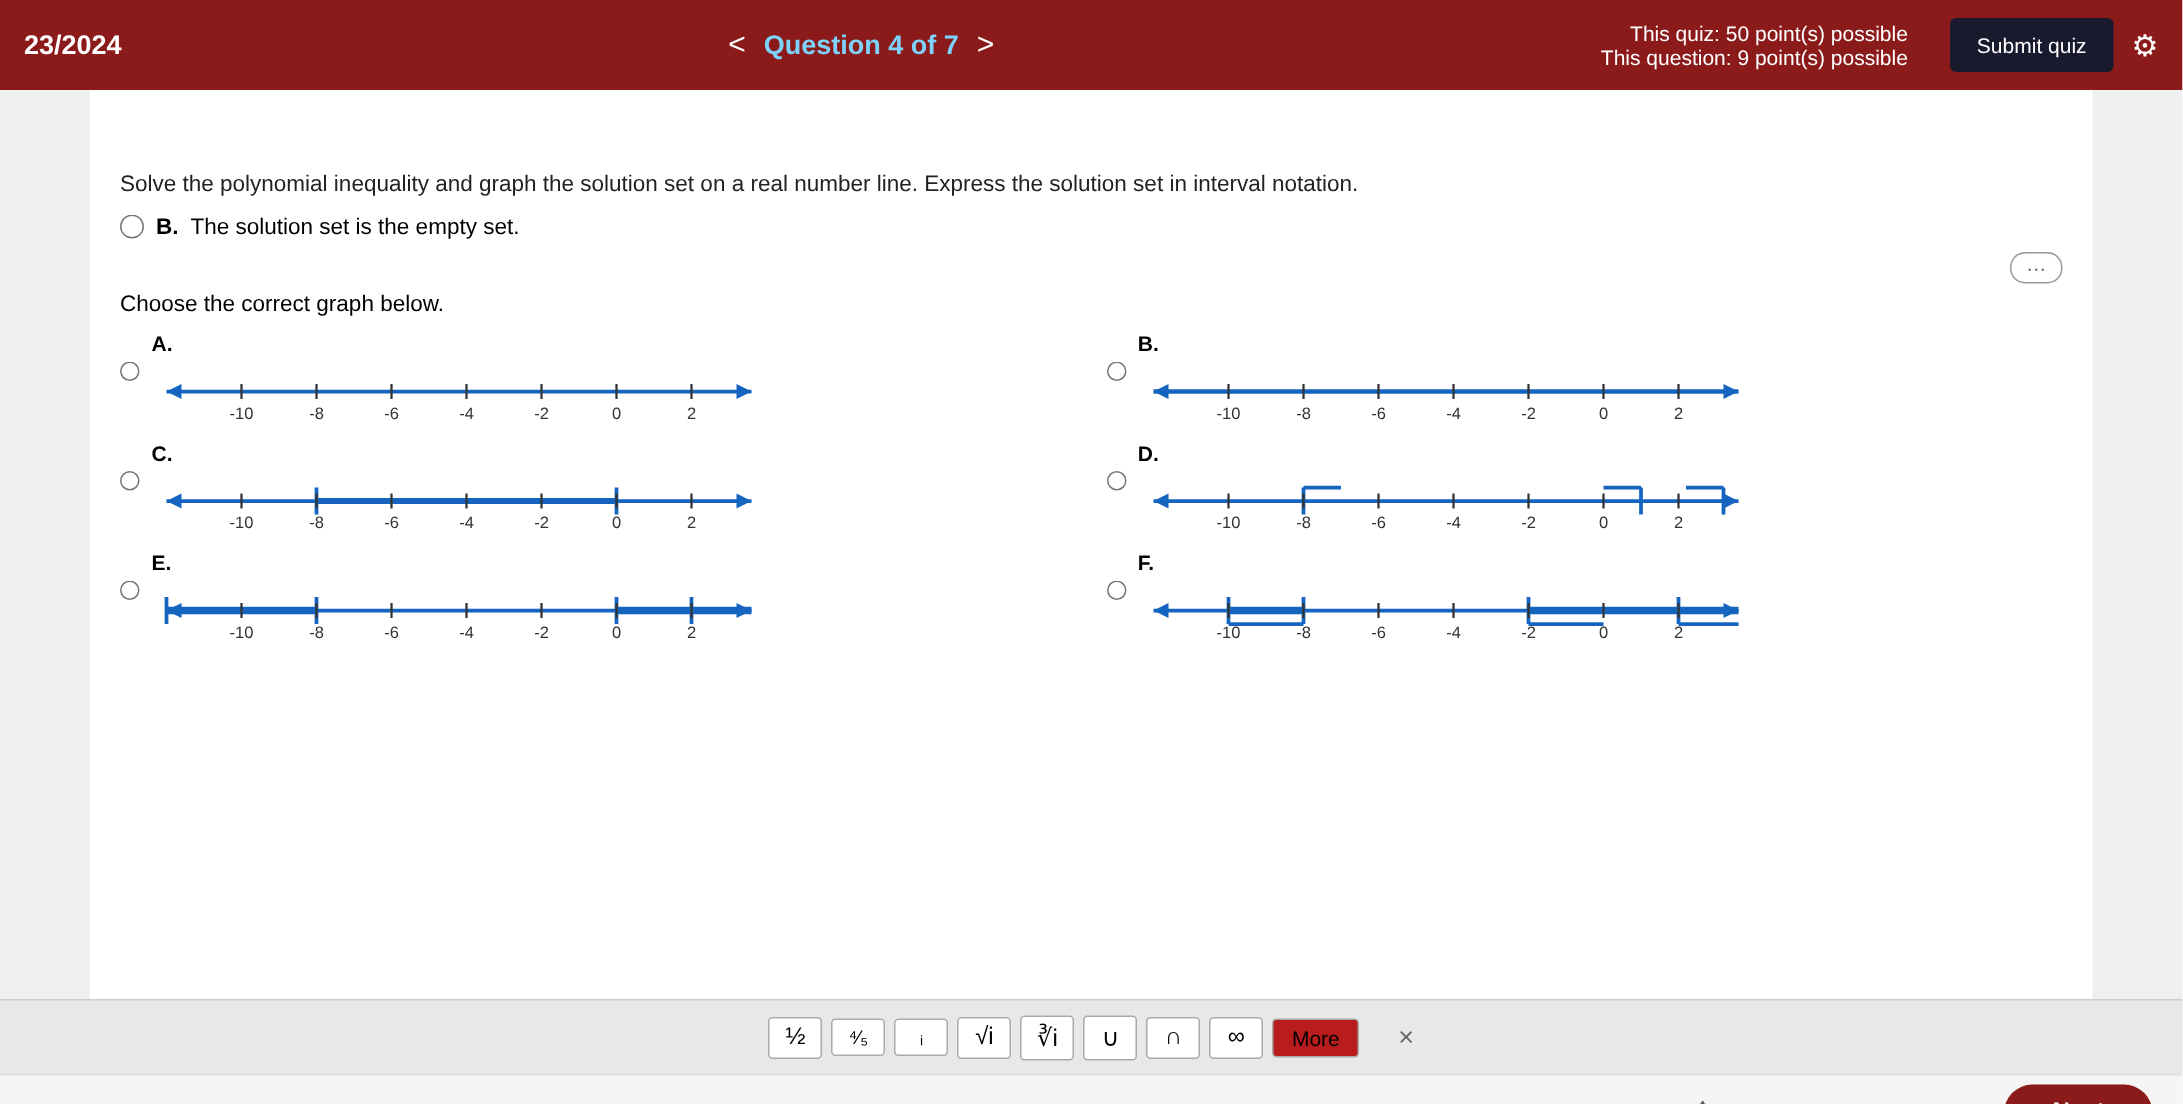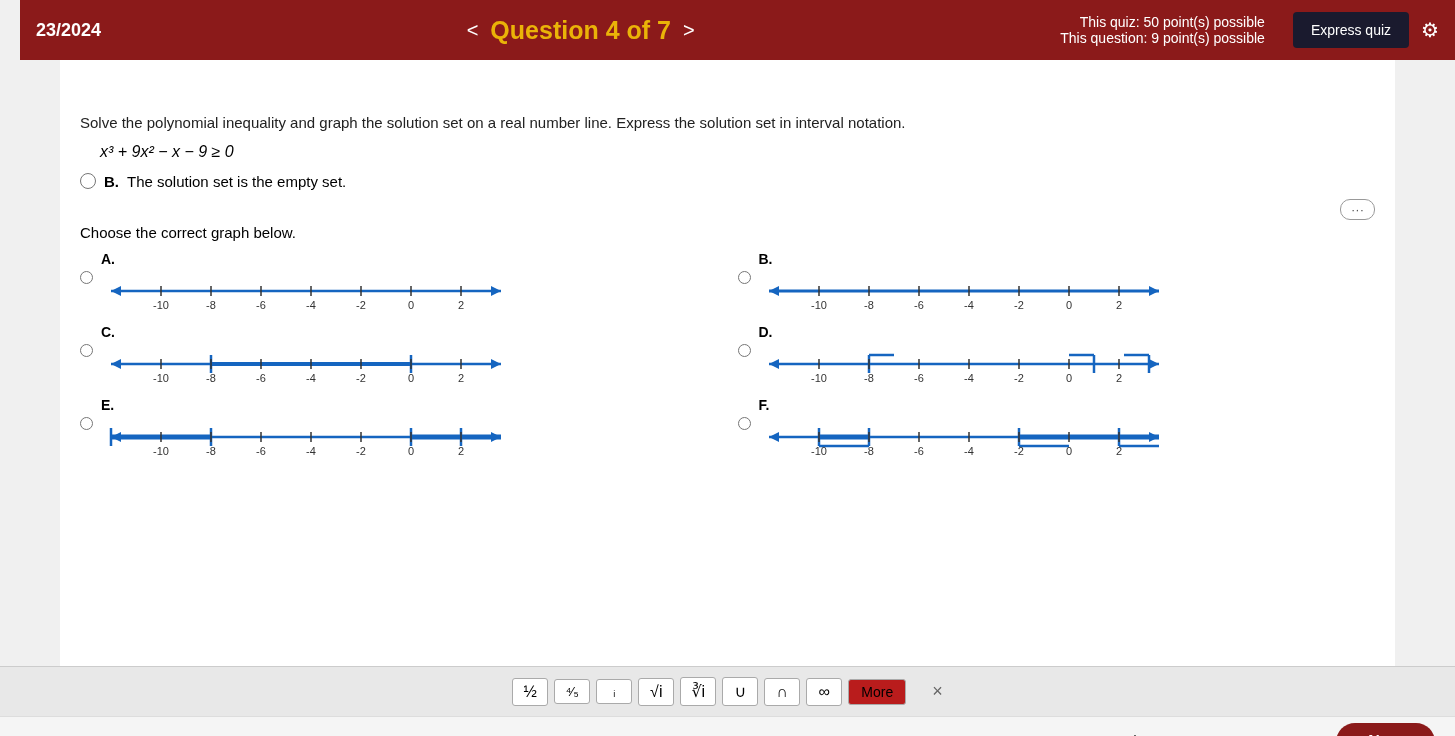--- a/index.html
+++ b/index.html
@@ -10,21 +10,21 @@
       color: white;
       display: flex;
       align-items: center;
       justify-content: space-between;
       padding: 8px 16px;
       height: 60px;
     }
     .header-left { font-size: 18px; font-weight: bold; color: white; }
     .header-center { display: flex; align-items: center; gap: 12px; }
     .nav-arrow { color: white; font-size: 20px; cursor: pointer; background: none; border: none; }
-    .question-title { font-size: 25px; font-weight: bold; color: #eab308; }
+    .question-title { font-size: 18px; font-weight: bold; color: #7dd3fc; }
     .header-right { text-align: right; font-size: 14px; color: white; }
     .submit-quiz-btn {
       background: #1a1a2e;
       color: white;
       border: none;
       padding: 10px 18px;
       border-radius: 4px;
       font-size: 14px;
       cursor: pointer;
       margin-left: 16px;
@@ -117,42 +117,41 @@
       border-radius: 20px;
       padding: 10px 32px;
       font-size: 16px;
       cursor: pointer;
       font-weight: bold;
     }
   </style>
 </head>
 <body>
 
-<div style="position:relative;margin-left:20px;">
+<div style="position:relative;">
   <div class="header">
     <div class="header-left">23/2024</div>
     <div class="header-center">
       <button class="nav-arrow">&lt;</button>
       <span class="question-title">Question 4 of 7</span>
       <button class="nav-arrow">&gt;</button>
     </div>
     <div style="display:flex;align-items:center;gap:12px;">
       <div class="header-right">
         <div>This quiz: 50 point(s) possible</div>
         <div>This question: 9 point(s) possible</div>
       </div>
-      <button class="submit-quiz-btn">Express quiz</button>
+      <button class="submit-quiz-btn">Submit quiz</button>
       <span class="gear-icon">⚙</span>
     </div>
   </div>
 </div>
 
 <div class="main-content">
   <p class="question-text">Solve the polynomial inequality and graph the solution set on a real number line. Express the solution set in interval notation.</p>
-  <p class="math-expr">x³ + 9x² − x − 9 ≥ 0</p>
 
   <div class="options-section">
     <div class="option-row">
       <input type="radio" name="answer" style="">
       <strong>B.</strong>
       <span>The solution set is the empty set.</span>
     </div>
   </div>
 
   <div style="text-align:right; margin-bottom:6px;">

